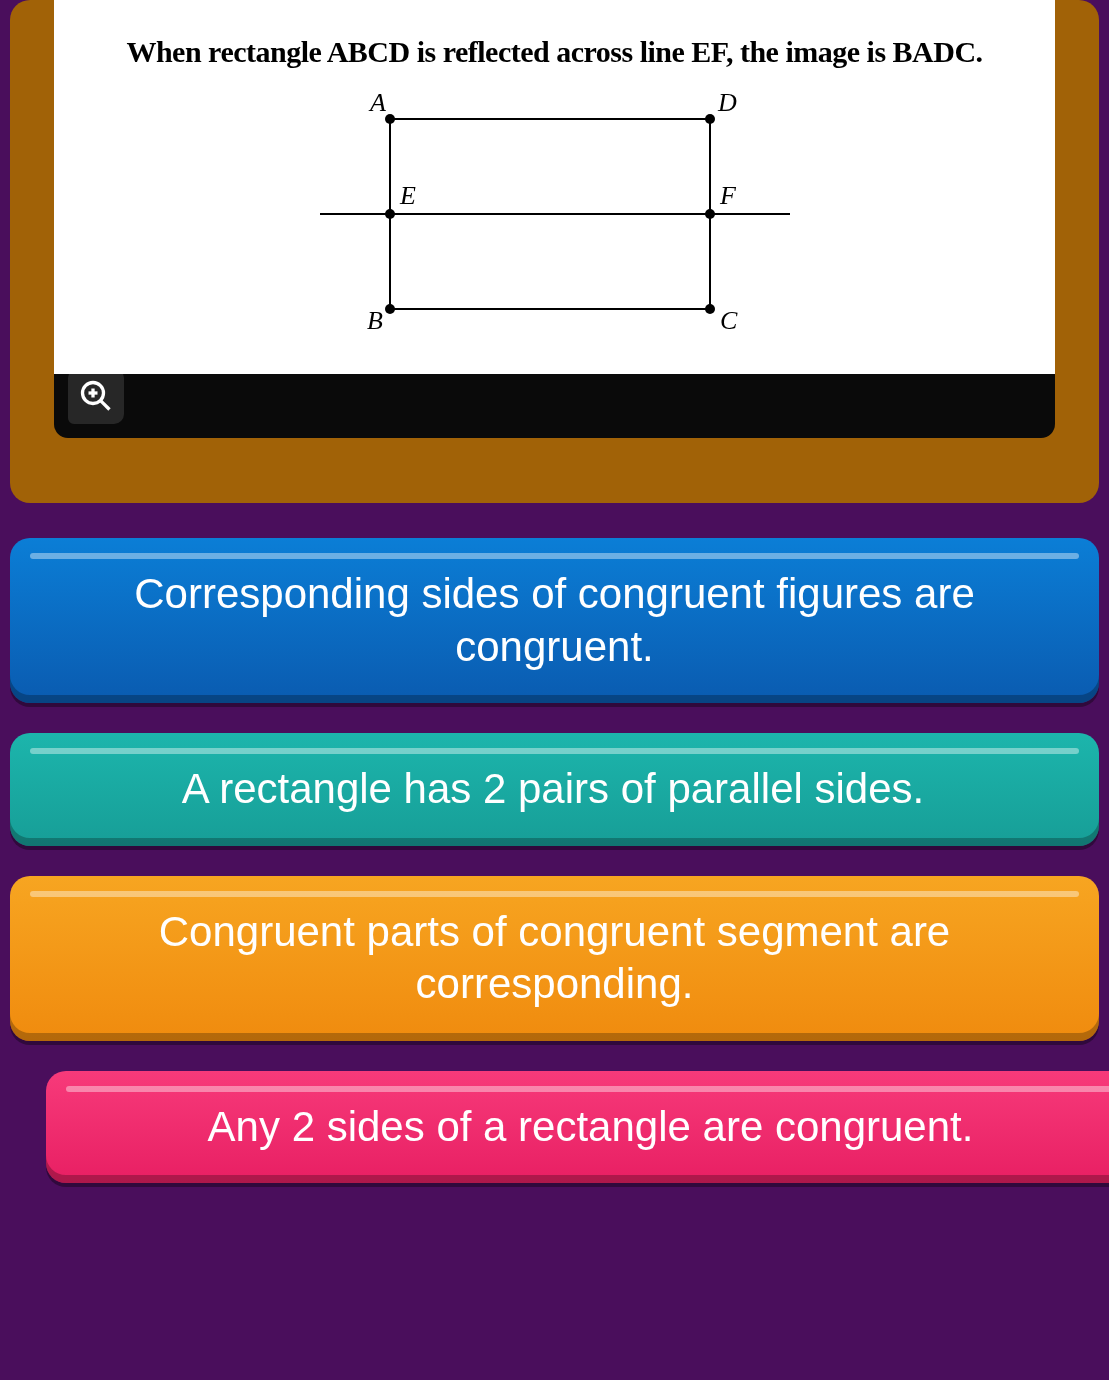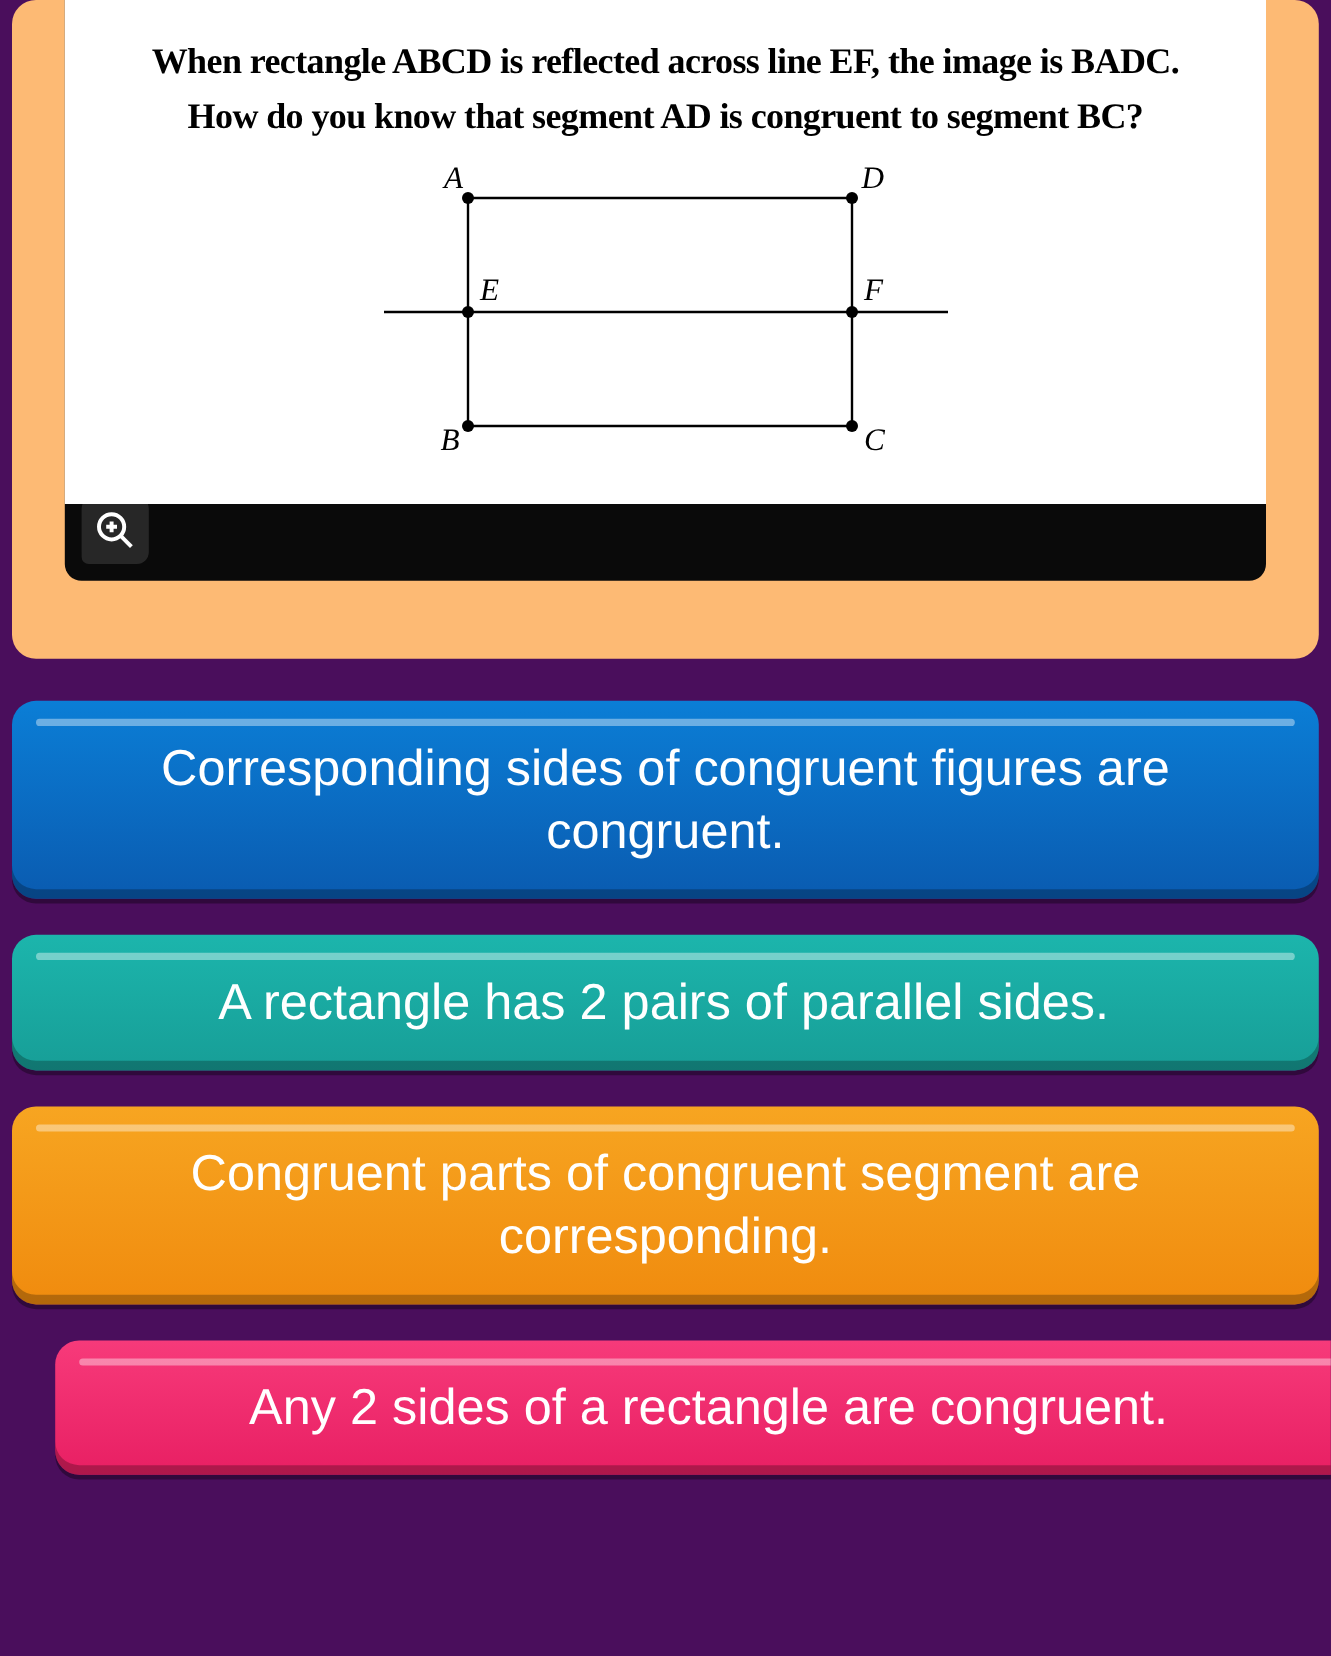--- a/index.html
+++ b/index.html
@@ -9,21 +9,21 @@
     }
     body {
       width: 1109px;
       height: 1380px;
       background: #4a0e5c;
       font-family: 'Comic Sans MS', 'Chalkboard SE', cursive, sans-serif;
       overflow: hidden;
     }
     .question-card {
       margin: 0 10px 35px 10px;
-      background: #fdba74;
+      background: #a16207;
       border-radius: 20px;
       padding: 0 0 10px 0;
     }
     .question-image-wrap {
       margin: 0 44px;
       background: #0a0a0a;
       border-radius: 0 0 14px 14px;
       position: relative;
     }
     .white-box {
@@ -110,21 +110,20 @@
       margin-left: 36px;
     }
   </style>
 </head>
 <body>
 
 <div class="question-card">
   <div class="question-image-wrap">
     <div class="white-box">
       <div class="question-line1">When rectangle ABCD is reflected across line EF, the image is BADC.</div>
-      <div class="question-line2">How do you know that segment AD is congruent to segment BC?</div>
       <svg class="diagram" width="560" height="260" viewBox="0 0 560 260">
 
         <line x1="115" y1="30" x2="435" y2="30" stroke="#000" stroke-width="2"></line>
         <line x1="115" y1="220" x2="435" y2="220" stroke="#000" stroke-width="2"></line>
         <line x1="115" y1="30" x2="115" y2="220" stroke="#000" stroke-width="2"></line>
         <line x1="435" y1="30" x2="435" y2="220" stroke="#000" stroke-width="2"></line>
 
         <line x1="45" y1="125" x2="515" y2="125" stroke="#000" stroke-width="2"></line>
 
         <circle cx="115" cy="30" r="5" fill="#000"></circle>

